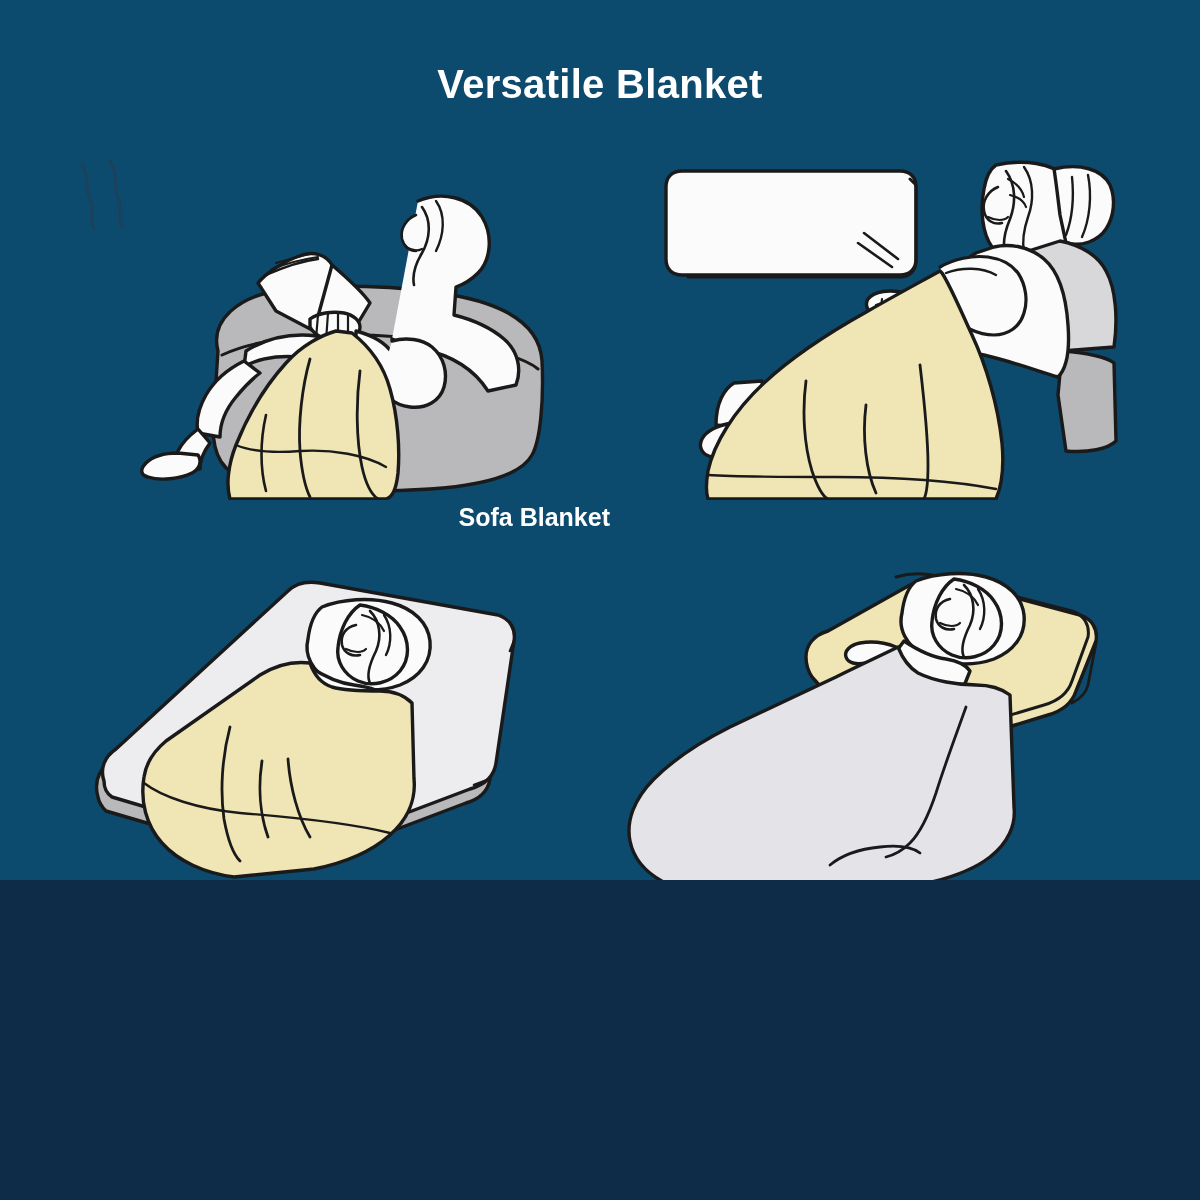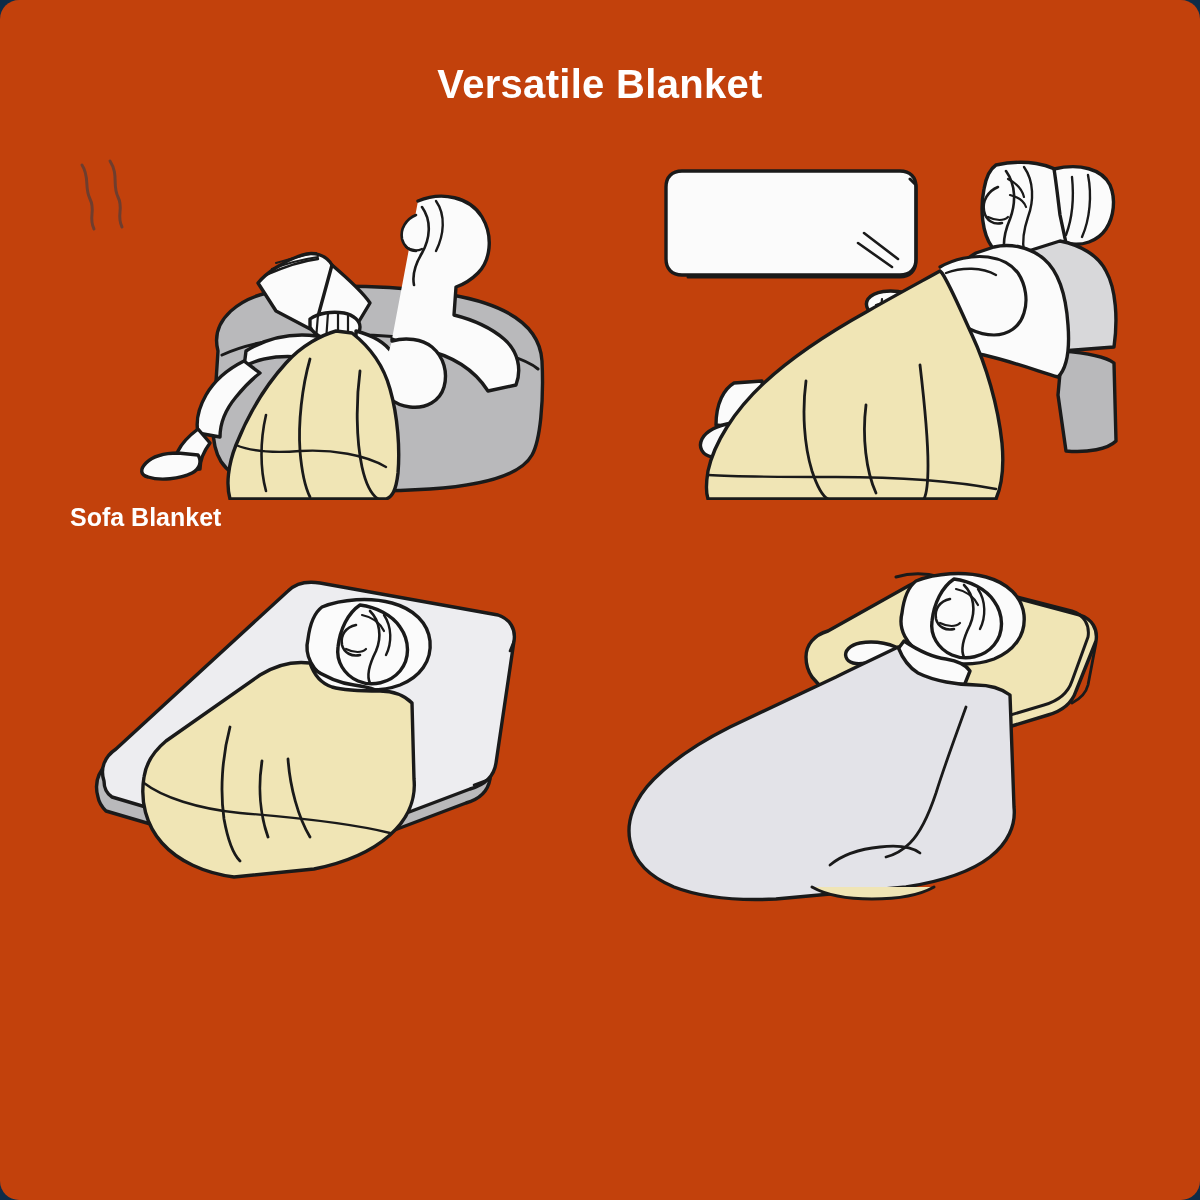--- a/index.html
+++ b/index.html
@@ -3,25 +3,24 @@
 <meta charset="utf-8">
 <style>
   html, body {
     margin: 0;
     padding: 0;
     background: #0e2c48;
   }
   .page {
     position: relative;
     width: 1200px;
-    height: 1200px;
-    background: #c2410c;
+    height: 880px;
+    background: #0c4a6e;
     font-family: "Liberation Sans", sans-serif;
     overflow: hidden;
-    border-radius: 19px;
   }
   .title {
     position: absolute;
     top: 62px;
     left: 0;
     width: 1200px;
     text-align: center;
     color: #ffffff;
     font-size: 40px;
     font-weight: bold;
@@ -38,21 +37,21 @@
     top: 0;
     width: 540px;
     height: 345px;
   }
   .panel-art svg { display: block; width: 100%; height: 100%; }
   .panel-label {
     position: absolute;
     left: 0;
     top: 348px;
     width: 540px;
-    text-align: left;
+    text-align: right;
     color: #ffffff;
     font-size: 25px;
     font-weight: bold;
   }
   #panel-sofa  { left: 70px;  top: 155px; }
   #panel-car   { left: 610px; top: 155px; }
   #panel-bed   { left: 70px;  top: 565px; }
   #panel-sheet { left: 610px; top: 565px; }
   .caption {
     position: absolute;

